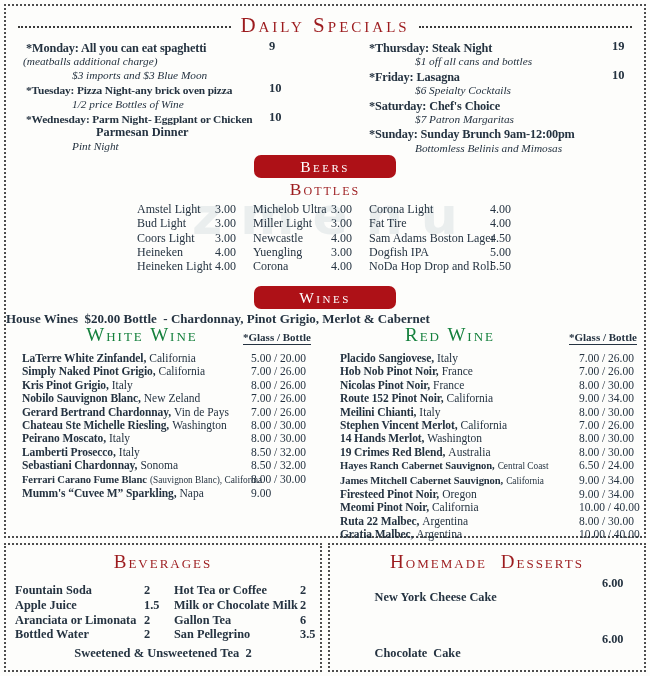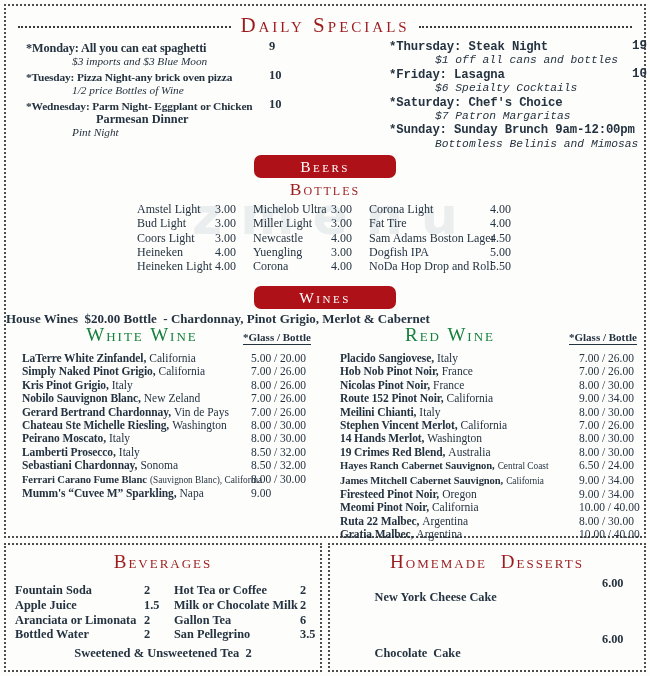--- a/index.html
+++ b/index.html
@@ -18,21 +18,21 @@
     font-family:"DejaVu Sans",sans-serif;font-weight:bold;
     font-size:52px;letter-spacing:18px;color:#a9bac4;opacity:.22;
   }
 
   
   .ds-title{position:absolute;top:8px;left:12px;right:12px;display:flex;align-items:center;gap:9px;}
   .leader{flex:1;border-top:2.5px dotted #3a3a3a;margin-top:3px;height:0;}
   .ds-text{color:#9c1b1e;font-size:21px;font-variant:small-caps;letter-spacing:3px;line-height:22px;white-space:nowrap;}
   .ds-col{position:absolute;top:34px;}
   .ds-left{left:20px;width:285px;}
-  .ds-right{left:383px;width:260px;font-family:Liberation Mono, monospace;}
+  .ds-right{left:363px;width:260px;}
   .sp-nrow{position:relative;line-height:13.4px;white-space:nowrap;}
   .sp-name{font-weight:bold;font-size:12.3px;letter-spacing:-.15px;}
   .sp-name.tight{font-size:11.4px;}
   .sp-price{position:absolute;left:243px;top:0;font-weight:bold;font-size:12.5px;}
   .sp-name2{font-weight:bold;font-size:12.3px;margin-left:70px;line-height:13.4px;white-space:nowrap;}
   .sub{font-style:italic;font-size:11.3px;margin-left:46px;line-height:13.4px;white-space:nowrap;}
   .sub.flush{margin-left:-3px;}
 
   
   .badge{
@@ -108,20 +108,21 @@
   <div class="ds-col ds-left">
 
       <div>
         <div class="sp-nrow">
           <span class="sp-name">*Monday: All you can eat spaghetti</span>
           <span class="sp-price">9</span>
         </div>
         <div class="sp-name2"></div>
         <div>
 
+            <div class="sub flush">(meatballs additional charge)</div>
 
             <div class="sub">$3 imports and $3 Blue Moon</div>
           </div>
       </div>
 
       <div>
         <div class="sp-nrow">
           <span class="sp-name tight">*Tuesday: Pizza Night-any brick oven pizza</span>
           <span class="sp-price">10</span>
         </div>

